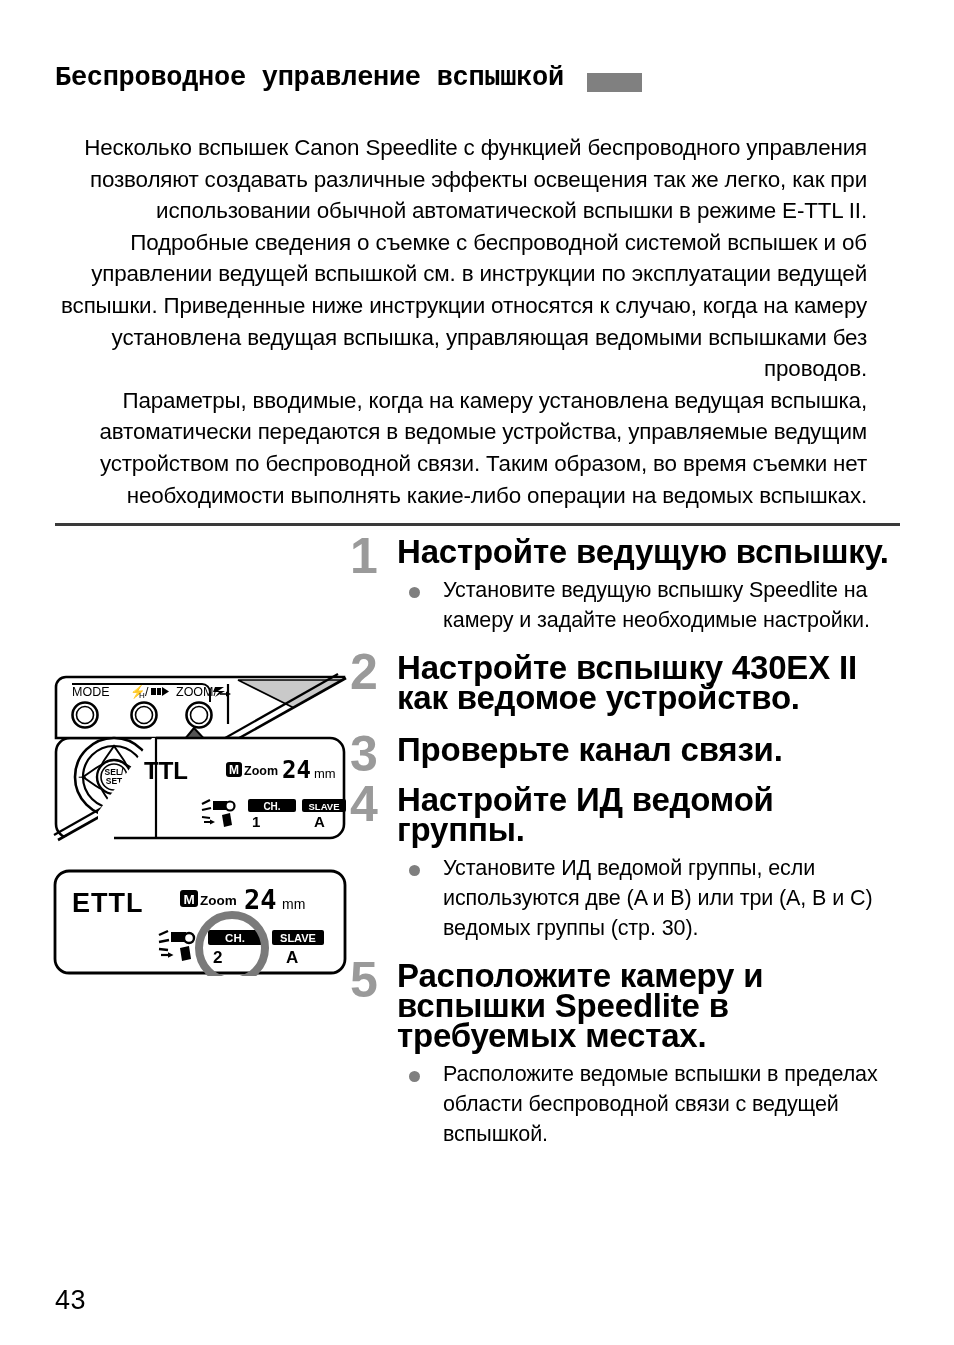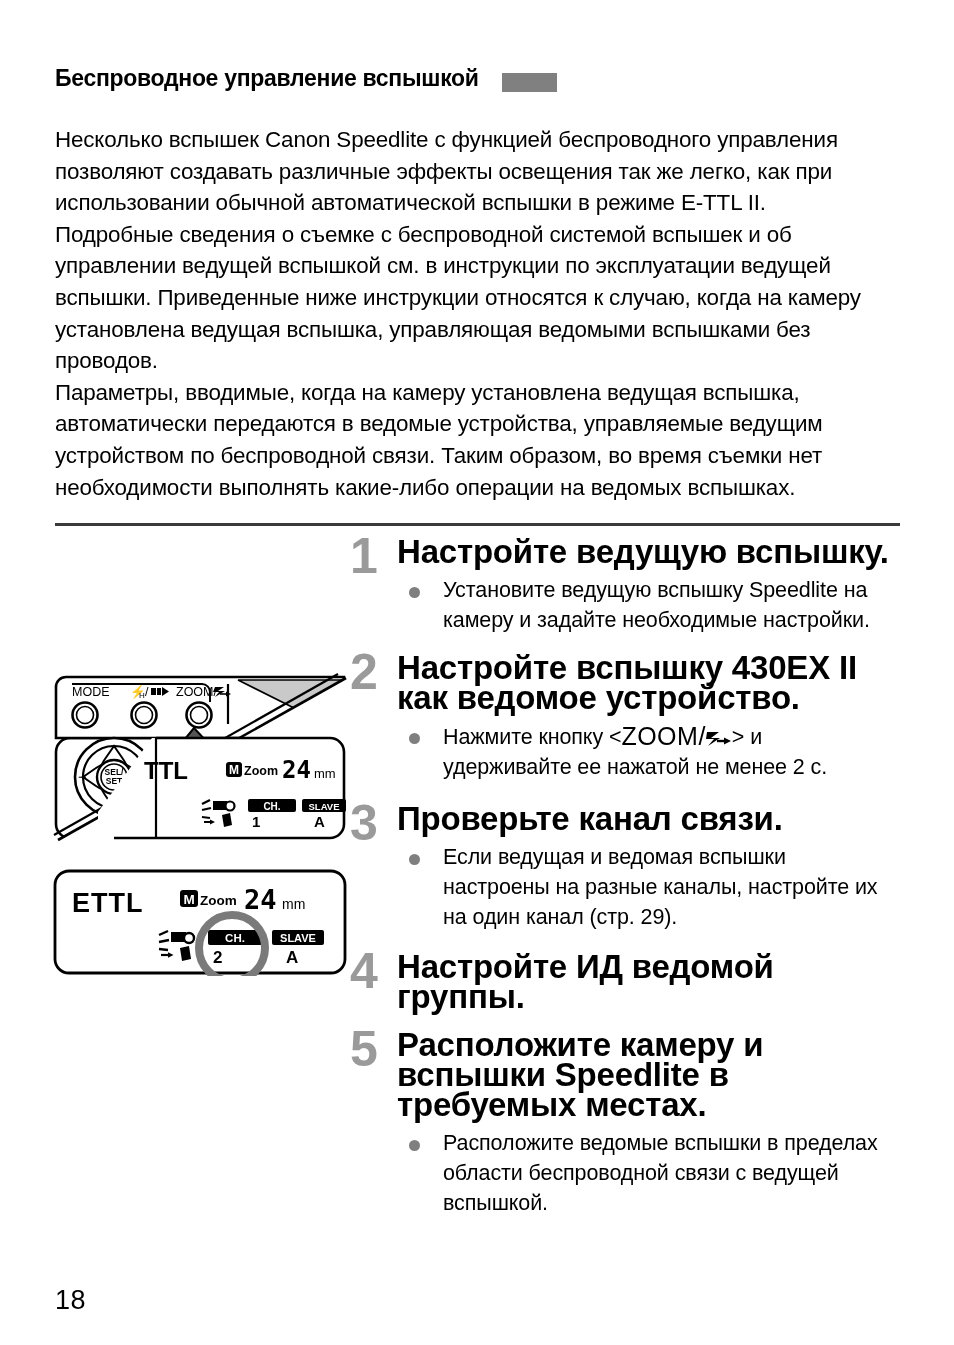--- a/index.html
+++ b/index.html
@@ -24,41 +24,43 @@
   
   .header {
     position: absolute;
     left: 55px;
     top: 64px;
     width: 845px;
     display: flex;
     align-items: center;
   }
   .page-title {
-    font-size: 23px;
+    font-size: 27px;
     font-weight: bold;
     letter-spacing: -0.3px;
     white-space: nowrap;
     line-height: 1.05;
+    font-family: Liberation Mono, monospace;
   }
   .header-mark {
     width: 55px;
     height: 19px;
     background: #808080;
     margin-left: 23px;
     margin-top: 9px;
     flex: 0 0 auto;
   }
 
   
   .intro {
     position: absolute;
     left: 55px;
-    top: 124px;
+    top: 132px;
     width: 812px;
+    text-align: right;
   }
   .intro p {
     margin: 0;
     font-size: 22.4px;
     line-height: 31.6px;
     letter-spacing: -0.15px;
   }
 
   .rule {
     position: absolute;
@@ -372,50 +374,42 @@
       <div class="step-title">Настройте ведущую вспышку.</div>
       <div class="bullet-row">
         <span class="bullet-dot"></span>
         <p class="bullet-text">Установите ведущую вспышку Speedlite на камеру и задайте необходимые настройки.</p>
       </div>
     </div>
 
     <div class="step" style="margin-bottom:22px;">
       <div class="step-num">2</div>
       <div class="step-title">Настройте вспышку 430EX II как ведомое устройство.</div>
-      <div class="bullet-row">
-        <span class="bullet-dot"></span>
-        <p class="bullet-text"><span>Нажмите кнопку &lt;</span><span class="zoom-token">ZOOM/</span><span class="slave-glyph"><svg width="26" height="18" viewBox="0 0 26 18">
-                <path d="M1 3 L13 3 L5 9 L14 9 L2 17 L8 10 L0 10 Z" fill="#000"></path>
-                <path d="M11 12 L21 12" stroke="#000" stroke-width="2.4" fill="none"></path>
-                <path d="M18 8.6 L25 12 L18 15.4 Z" fill="#000"></path>
-              </svg></span><span>&gt; и удерживайте ее нажатой не менее 2 с.</span></p>
-      </div>
     </div>
 
     <div class="step" style="margin-bottom:20px;">
       <div class="step-num">3</div>
       <div class="step-title">Проверьте канал связи.</div>
-      <div class="bullet-row">
-        <span class="bullet-dot"></span>
-        <p class="bullet-text">Если ведущая и ведомая вспышки настроены на разные каналы, настройте их на один канал (стр. 29).</p>
-      </div>
     </div>
 
     <div class="step" style="margin-bottom:18px;">
       <div class="step-num">4</div>
       <div class="step-title">Настройте ИД ведомой группы.</div>
+      <div class="bullet-row">
+        <span class="bullet-dot"></span>
+        <p class="bullet-text">Установите ИД ведомой группы, если используются две (A и B) или три (A, B и C) ведомых группы (стр. 30).</p>
+      </div>
     </div>
 
     <div class="step">
       <div class="step-num">5</div>
       <div class="step-title">Расположите камеру и вспышки Speedlite в требуемых местах.</div>
       <div class="bullet-row">
         <span class="bullet-dot"></span>
         <p class="bullet-text">Расположите ведомые вспышки в пределах области беспроводной связи с ведущей вспышкой.</p>
       </div>
     </div>
 
   </div>
 
-  <div class="page-number">18</div>
+  <div class="page-number">43</div>
 
 </div>
 
 </body></html>

